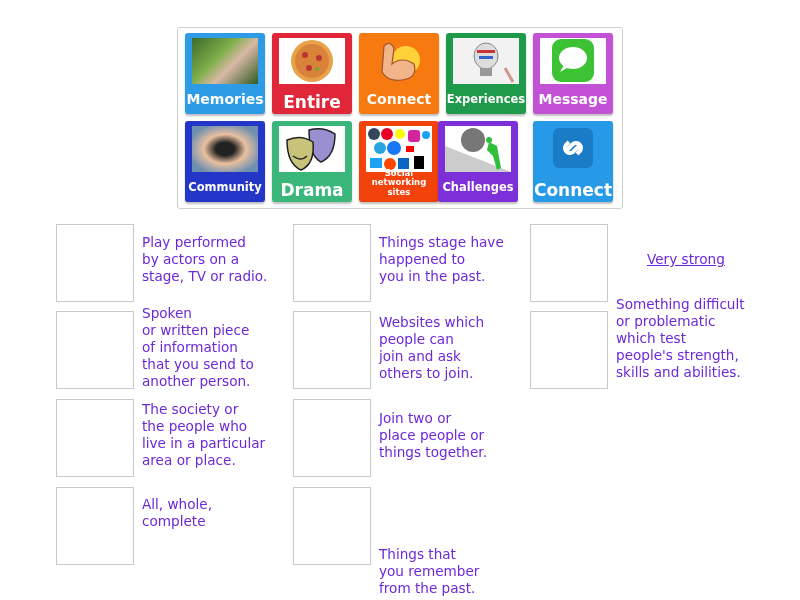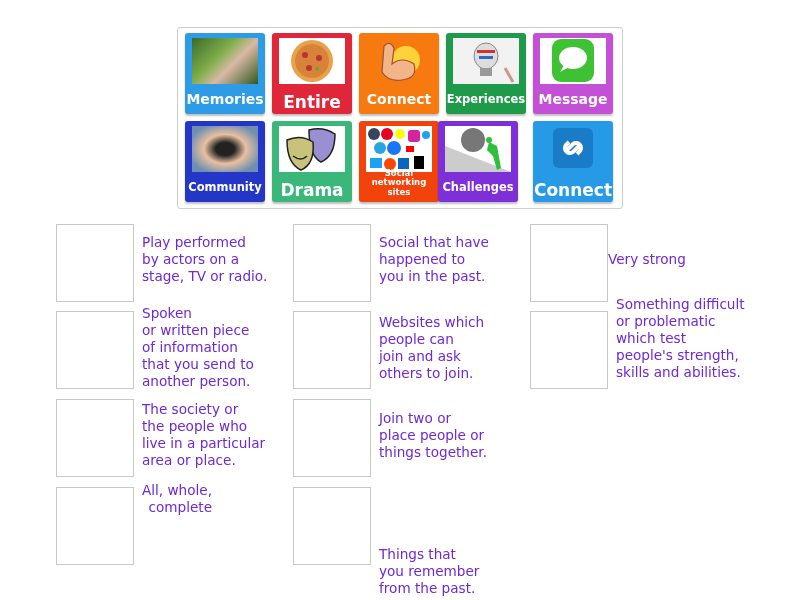--- a/index.html
+++ b/index.html
@@ -160,45 +160,45 @@
 that you send to
 another person.</div>
 
 <div class="slot" style="left:56px;top:399px;"></div>
 <div class="def" style="left:142px;top:401px;">The society or
 the people who
 live in a particular
 area or place.</div>
 
 <div class="slot" style="left:56px;top:487px;"></div>
-<div class="def" style="left:142px;top:482px;text-align:right;">All, whole,
+<div class="def" style="left:142px;top:496px;">All, whole,
 complete</div>
 
 <div class="slot" style="left:293px;top:224px;"></div>
-<div class="def" style="left:379px;top:234px;">Social that have
+<div class="def" style="left:379px;top:234px;">Things stage have
 happened to
 you in the past.</div>
 
 <div class="slot" style="left:293px;top:311px;"></div>
 <div class="def" style="left:379px;top:314px;">Websites which
 people can
  join and ask
 others to join.</div>
 
 <div class="slot" style="left:293px;top:399px;"></div>
 <div class="def" style="left:379px;top:410px;"> Join two or
 place people or
 things together.</div>
 
 <div class="slot" style="left:293px;top:487px;"></div>
 <div class="def" style="left:379px;top:498px;margin-top:48px;">Things that
 you remember
 from the past.</div>
 
 <div class="slot" style="left:530px;top:224px;"></div>
-<div class="def" style="left:608px;top:251px;">Very strong</div>
+<div class="def" style="left:647px;top:251px;text-decoration:underline;">Very strong</div>
 
 <div class="slot" style="left:530px;top:311px;"></div>
 <div class="def" style="left:616px;top:296px;">Something difficult
 or problematic
 which test
 people's strength,
 skills and abilities.</div>
 
 </body></html>

